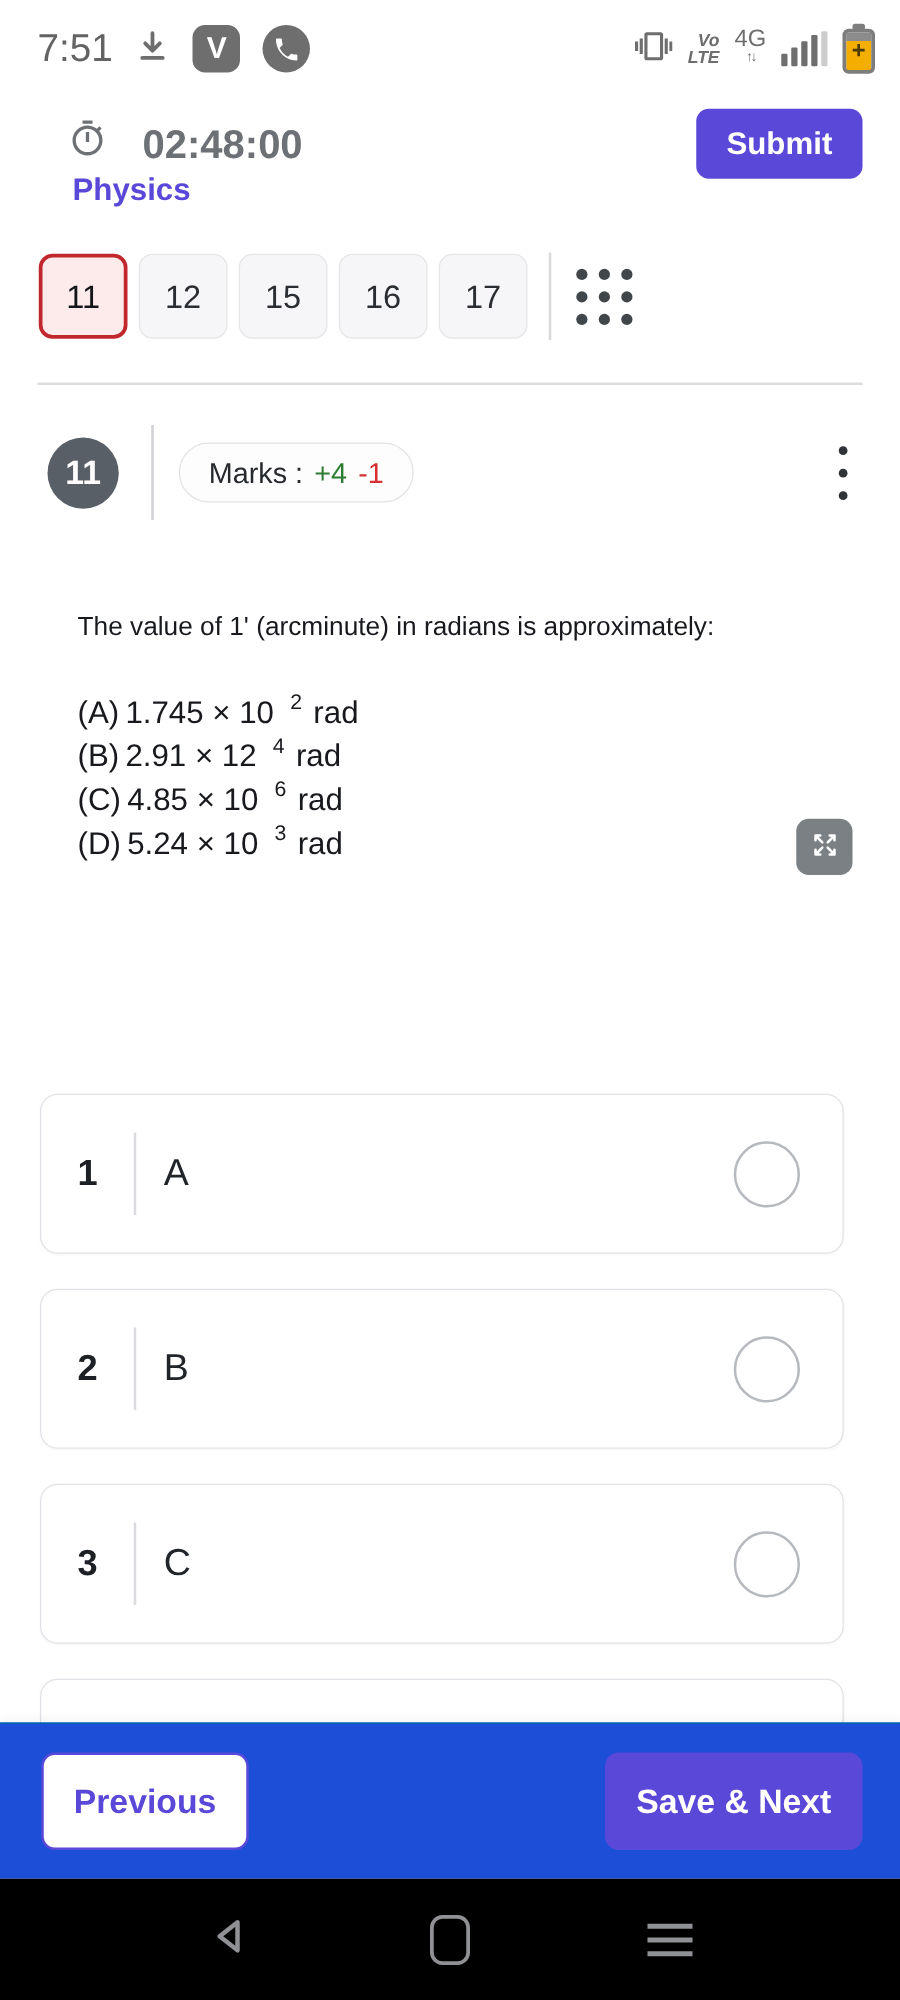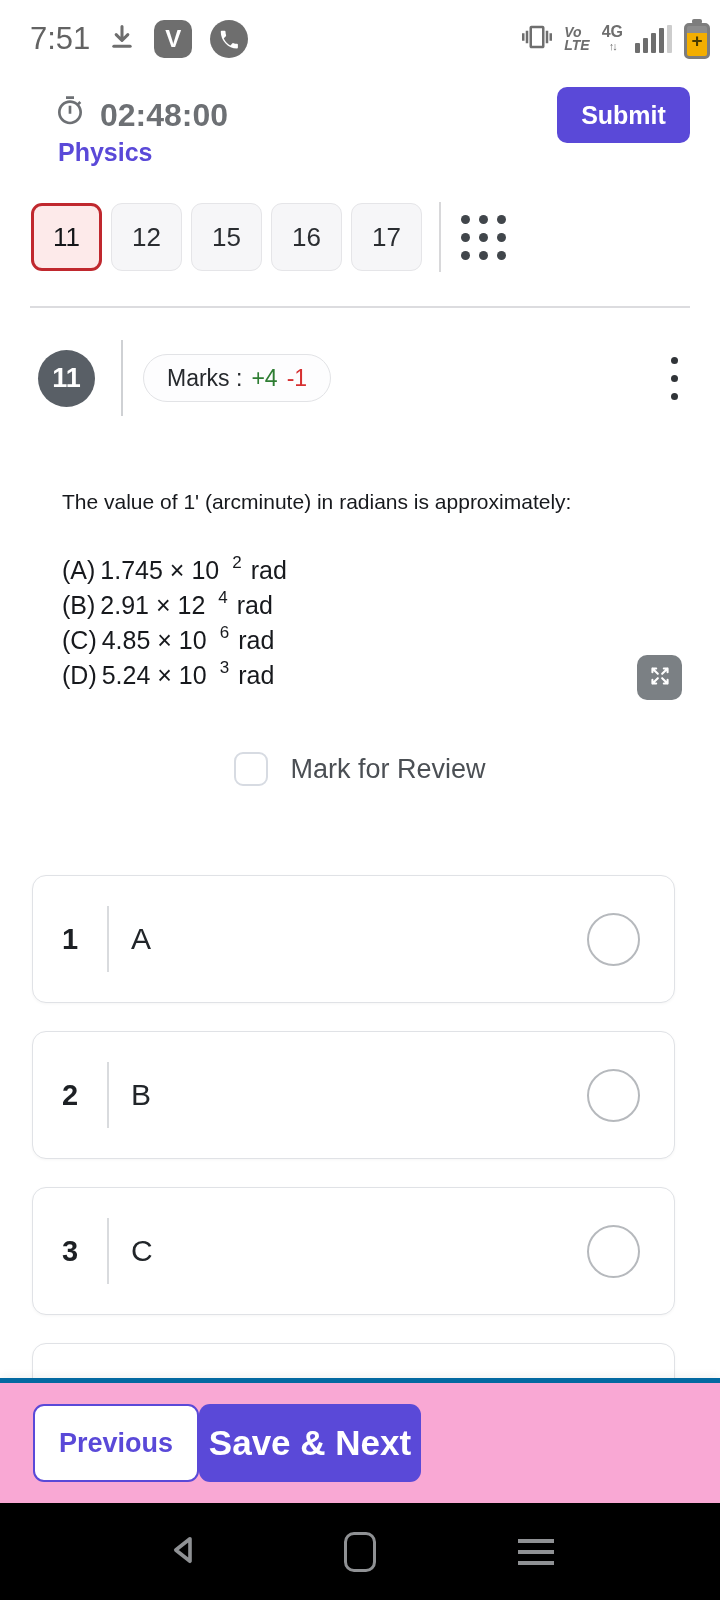--- a/index.html
+++ b/index.html
@@ -4,49 +4,49 @@
 <style>
   html,body { margin:0; padding:0; background:#fff; }
   .page {
     position:relative; width:720px; height:1600px; background:#fff;
     overflow:hidden; font-family:"Liberation Sans", sans-serif;
     -webkit-font-smoothing:antialiased;
   }
   
   .status-bar { position:absolute; top:0; left:0; right:0; height:64px;
     display:flex; align-items:center; justify-content:space-between;
-    padding:14px 10px 0 30px; box-sizing:border-box; color:#646464; }
+    padding:14px 20px 0 30px; box-sizing:border-box; color:#646464;text-align:right; }
   .sb-left { display:flex; align-items:center; gap:18px; }
   .sb-time { font-size:31px; color:#636363; }
   .sb-app { width:38px; height:38px; border-radius:10px; background:#6e6e6e;
     color:#fff; font-weight:bold; font-size:24px; display:flex;
     align-items:center; justify-content:center; }
   .sb-call { width:38px; height:38px; border-radius:50%; background:#6e6e6e;
     display:flex; align-items:center; justify-content:center; }
   .sb-right { display:flex; align-items:center; gap:12px; }
   .sb-volte { font-size:14px; font-weight:bold; line-height:13px; color:#6e6e6e;font-style:italic; }
   .sb-net { display:flex; flex-direction:column; align-items:center; line-height:14px; }
-  .sb-net .g4 { font-size:16px; font-weight:bold; color:#6e6e6e; }
+  .sb-net .g4 { font-size:19px; font-weight:normal; color:#6e6e6e; }
   .sb-net .arr { font-size:11px; color:#6e6e6e; letter-spacing:-2px; }
   .sb-bars { display:flex; align-items:flex-end; gap:3px; height:28px; }
   .sb-bars span { width:5px; background:#6e6e6e; border-radius:1px; }
   .sb-bars .b1{height:10px}.sb-bars .b2{height:15px}.sb-bars .b3{height:20px}
   .sb-bars .b4{height:25px}.sb-bars .b5{height:28px;background:#cdcdcd}
   .sb-batt { position:relative; width:26px; height:40px; }
   .sb-batt .nub { position:absolute; top:0; left:8px; width:10px; height:5px;
     background:#7d7d7d; border-radius:2px; }
   .sb-batt .bod { position:absolute; top:4px; left:0; right:0; bottom:0;
     border:3px solid #7d7d7d; border-radius:5px;
     background:linear-gradient(#8c8c8c 0 22%, #f3ae00 22% 100%);
     display:flex; align-items:center; justify-content:center;
     color:#4a3b00; font-size:19px; font-weight:bold; }
   
   .timer-row { position:absolute; top:86px; left:30px; right:30px; height:58px;
     display:flex; justify-content:space-between; align-items:center; }
-  .timer { display:flex; align-items:center; gap:14px; margin-left:24px;
+  .timer { display:flex; align-items:center; gap:28px; margin-left:24px;
     color:#6d7074; font-weight:bold; font-size:32px; }
   .submit-btn { width:133px; height:56px; background:#5a49d8; border:none;
     border-radius:10px; color:#fff; font-size:25px; font-weight:bold;
     display:flex; align-items:center; justify-content:center;
     font-family:"Liberation Sans", sans-serif; }
   .subject { position:absolute; top:138px; left:58px; font-size:25px;
     font-weight:bold; color:#5a49d8; }
   
   .tabs-row { position:absolute; top:202px; left:31px; right:18px; height:70px;
     display:flex; align-items:center; }
@@ -99,29 +99,29 @@
   .card { height:128px; border:1.5px solid #e0e2e6; border-radius:14px;
     background:#fff; box-sizing:border-box; display:flex; align-items:center;
     box-shadow:0 1px 3px rgba(0,0,0,0.04); }
   .card-num { width:74px; text-align:center; font-size:29px; font-weight:bold; color:#1d2024; }
   .card-div { width:2px; height:66px; background:#d9dbde; }
   .card-letter { margin-left:22px; font-size:30px; color:#212529; }
   .radio { margin-left:auto; margin-right:34px; width:53px; height:53px;
     border-radius:50%; border:2.5px solid #b6b9bd; box-sizing:border-box; background:#fff; }
   
   .footer { position:absolute; top:1378px; left:0; right:0; height:125px;
-    background:#f9a8d4; border-top:5px solid #0369a1;
+    background:#1d4ed8; border-top:1px solid #0369a1;
     box-shadow:0 -3px 8px rgba(0,0,0,0.05); z-index:5;
-    display:flex; align-items:center; justify-content:flex-start;
+    display:flex; align-items:center; justify-content:space-between;
     padding:0 30px 0 33px; box-sizing:border-box; }
   .prev-btn { width:166px; height:78px; background:#fff; color:#5a49d8;
     border:2.5px solid #5a49d8; border-radius:11px; font-size:27px;
     font-weight:bold; font-family:"Liberation Sans", sans-serif; }
-  .save-btn { width:222px; height:78px; background:#5a49d8; color:#fff;
-    border:none; border-radius:11px; font-size:35px; font-weight:bold;
+  .save-btn { width:206px; height:78px; background:#5a49d8; color:#fff;
+    border:none; border-radius:11px; font-size:27px; font-weight:bold;
     font-family:"Liberation Sans", sans-serif; }
   
   .navbar { position:absolute; top:1503px; left:0; right:0; height:97px;
     background:#000; z-index:6; display:flex; align-items:center;
     justify-content:center; gap:142px; }
   .nav-home { width:32px; height:40px; border:3.5px solid #8f9194;
     border-radius:10px; box-sizing:border-box; }
   .nav-menu { display:flex; flex-direction:column; gap:7px; }
   .nav-menu span { width:36px; height:4px; background:#8f9194; }
 </style>
@@ -257,24 +257,20 @@
     <span>
       <svg width="26" height="26" viewBox="0 0 24 24" fill="none" stroke="#fff" stroke-width="1.9" stroke-linecap="round" stroke-linejoin="round">
         <path d="M10 10L5 5M5 8.5V5h3.5"></path>
         <path d="M14 10l5-5M19 8.5V5h-3.5"></path>
         <path d="M10 14l-5 5M5 15.5V19h3.5"></path>
         <path d="M14 14l5 5M19 15.5V19h-3.5"></path>
       </svg>
     </span>
   </button>
 
-  <div class="review-row">
-    <div class="checkbox"></div>
-    <div class="review-label">Mark for Review</div>
-  </div>
 
   <div class="answers">
     <div class="card">
       <div class="card-num">1</div>
       <div class="card-div"></div>
       <div class="card-letter">A</div>
       <div class="radio"></div>
     </div>
     <div class="card">
       <div class="card-num">2</div>

